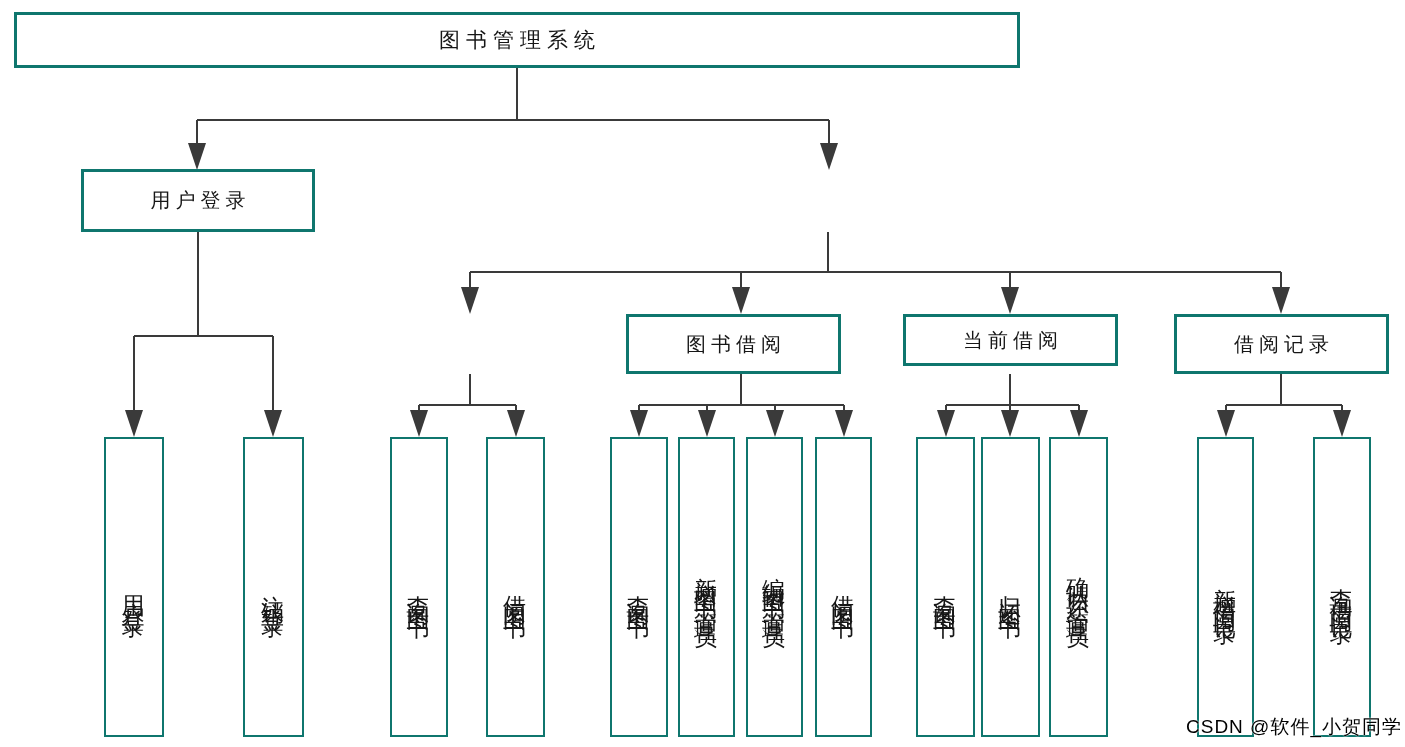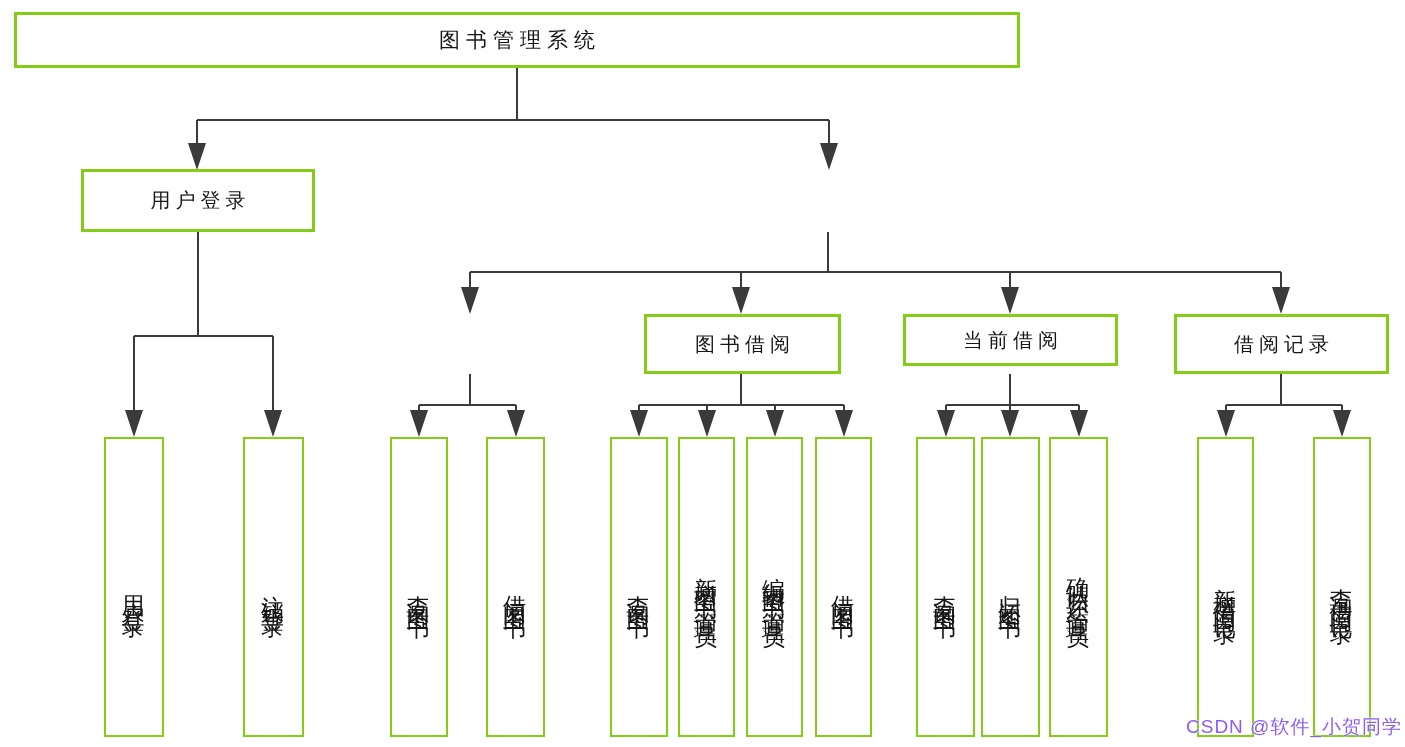--- a/index.html
+++ b/index.html
@@ -14,21 +14,21 @@
   .connectors {
     position: absolute;
     left: 0;
     top: 0;
     z-index: 1;
   }
   .box {
     position: absolute;
     box-sizing: border-box;
     background: #ffffff;
-    border: 3px solid #84cc16;
+    border: 3px solid #0f766e;
     color: #161616;
     display: flex;
     align-items: center;
     justify-content: center;
     z-index: 2;
     white-space: nowrap;
   }
   .h {
     font-size: 20px;
     letter-spacing: 5px;
@@ -46,21 +46,21 @@
     letter-spacing: 7px;
     padding-top: 7px; 
   }
   .watermark {
     position: absolute;
     left: 1186px;
     top: 714px;
     z-index: 5;
     font-size: 19px;
     letter-spacing: 1px;
-    color: #8b5cf6;
+    color: #000000;
     text-shadow: 0 0 2px #ffffff, 0 0 1px #ffffff;
     white-space: nowrap;
   }
 </style>
 </head>
 <body>
 
 <div class="canvas">
 
   <svg class="connectors" width="1405" height="747" viewBox="0 0 1405 747" aria-hidden="true">
@@ -119,21 +119,21 @@
 
       <polygon points="1217,410 1235,410 1226,437"></polygon>
       <polygon points="1333,410 1351,410 1342,437"></polygon>
     </g>
   </svg>
 
   <div class="box h root" style="left:14px; top:12px; width:1006px; height:56px">图书管理系统</div>
 
   <div class="box h" style="left:81px; top:169px; width:234px; height:63px">用户登录</div>
 
-  <div class="box h" style="left:644px; top:314px; width:197px; height:60px">图书借阅</div>
+  <div class="box h" style="left:626px; top:314px; width:215px; height:60px">图书借阅</div>
   <div class="box h" style="left:903px; top:314px; width:215px; height:52px">当前借阅</div>
   <div class="box h" style="left:1174px; top:314px; width:215px; height:60px">借阅记录</div>
 
   <div class="box v" style="left:104px; top:437px; width:60px; height:300px">用户登录</div>
   <div class="box v" style="left:243px; top:437px; width:61px; height:300px">注销登录</div>
 
   <div class="box v" style="left:390px; top:437px; width:58px; height:300px">查询图书</div>
   <div class="box v" style="left:486px; top:437px; width:59px; height:300px">借阅图书</div>
 
   <div class="box v" style="left:610px; top:437px; width:58px; height:300px">查询图书</div>

